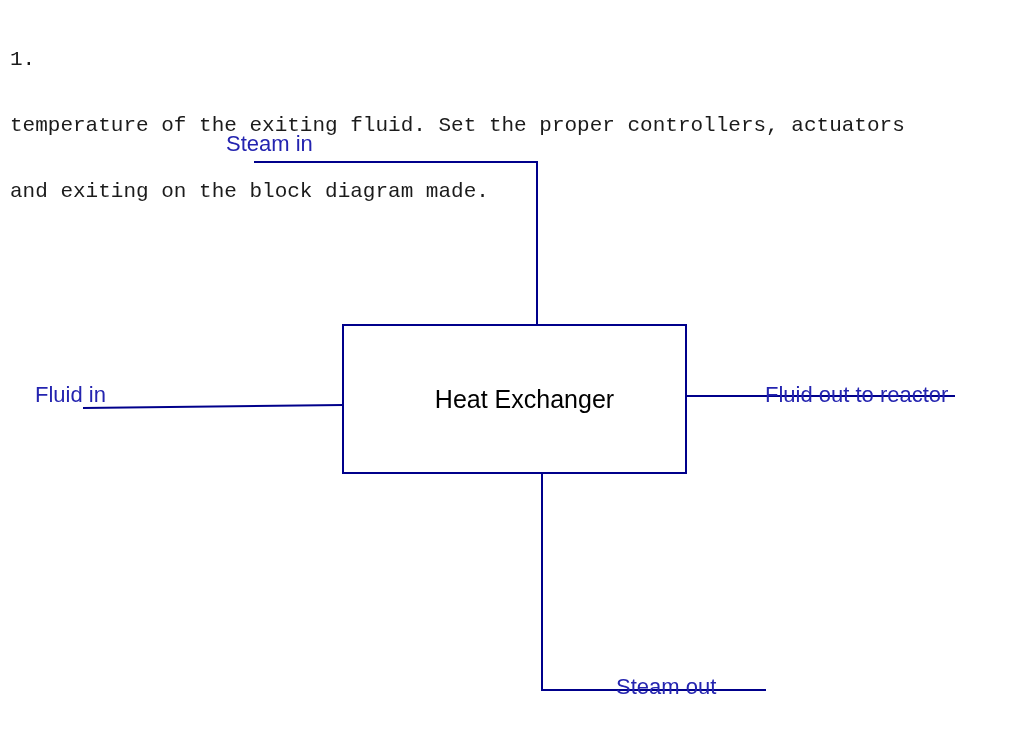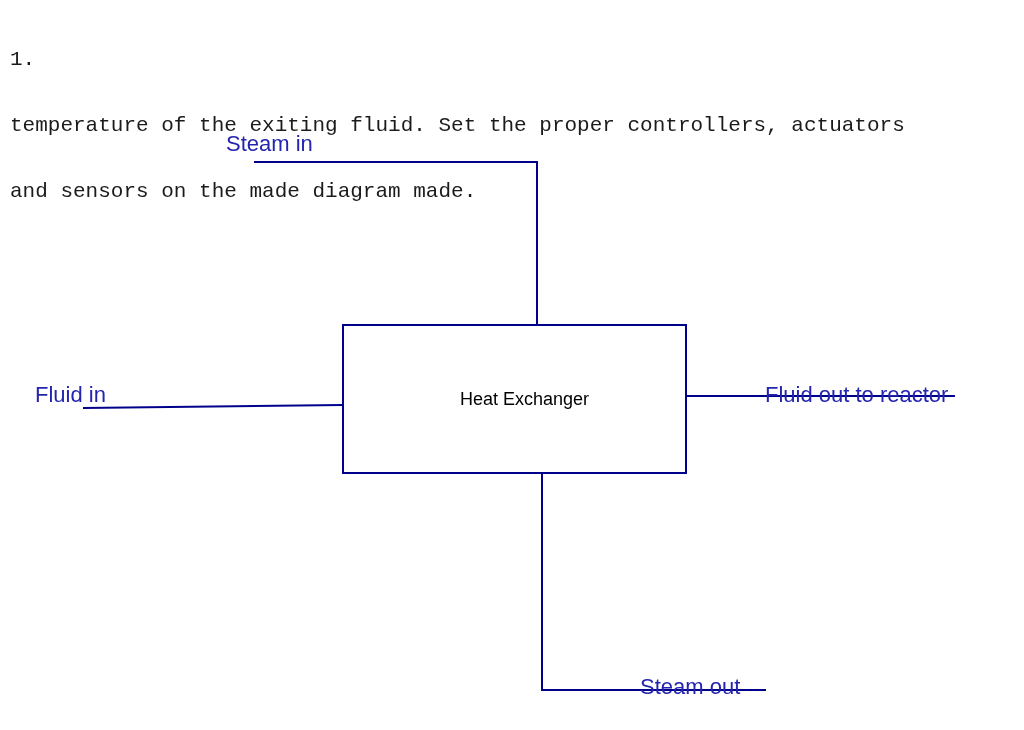--- a/index.html
+++ b/index.html
@@ -56,48 +56,48 @@
     top: 324px;
     width: 341px;
     height: 146px;
     border: 2px solid var(--block-border, #00008b);
     background: #ffffff;
     display: flex;
     align-items: center;
     justify-content: center;
   }
   .block span {
-    font-size: 18px;
+    font-size: 25px;
     color: var(--block-text, #000000);
     position: relative;
     left: 10px;
   }
 
   .lbl {
     position: absolute;
     font-size: 22px;
     line-height: 24px;
     color: var(--label, #2424b0);
     white-space: nowrap;
     margin-top: 20px;
   }
   .lbl-steam-in  { left: 226px; top: 112px; }
   .lbl-fluid-in  { left: 35px;  top: 363px; }
   .lbl-fluid-out { left: 765px; top: 363px; }
-  .lbl-steam-out { left: 640px; top: 655px; }
+  .lbl-steam-out { left: 616px; top: 655px; }
 </style>
 </head>
 <body>
 
 <div class="page">
 
   <div class="problem">
     <div>1.</div>
     <div>temperature of the exiting fluid. Set the proper controllers, actuators</div>
-    <div>and sensors on the made diagram made.</div>
+    <div>and exiting on the block diagram made.</div>
   </div>
 
   <div class="diagram">
 
     <svg viewBox="0 0 1024 730">
       <polyline class="dline" points="254,162 537,162 537,325"></polyline>
       <polyline class="dline" points="83,408 343,405"></polyline>
       <polyline class="dline" points="687,396 955,396"></polyline>
       <polyline class="dline" points="542,474 542,690 766,690"></polyline>
     </svg>

